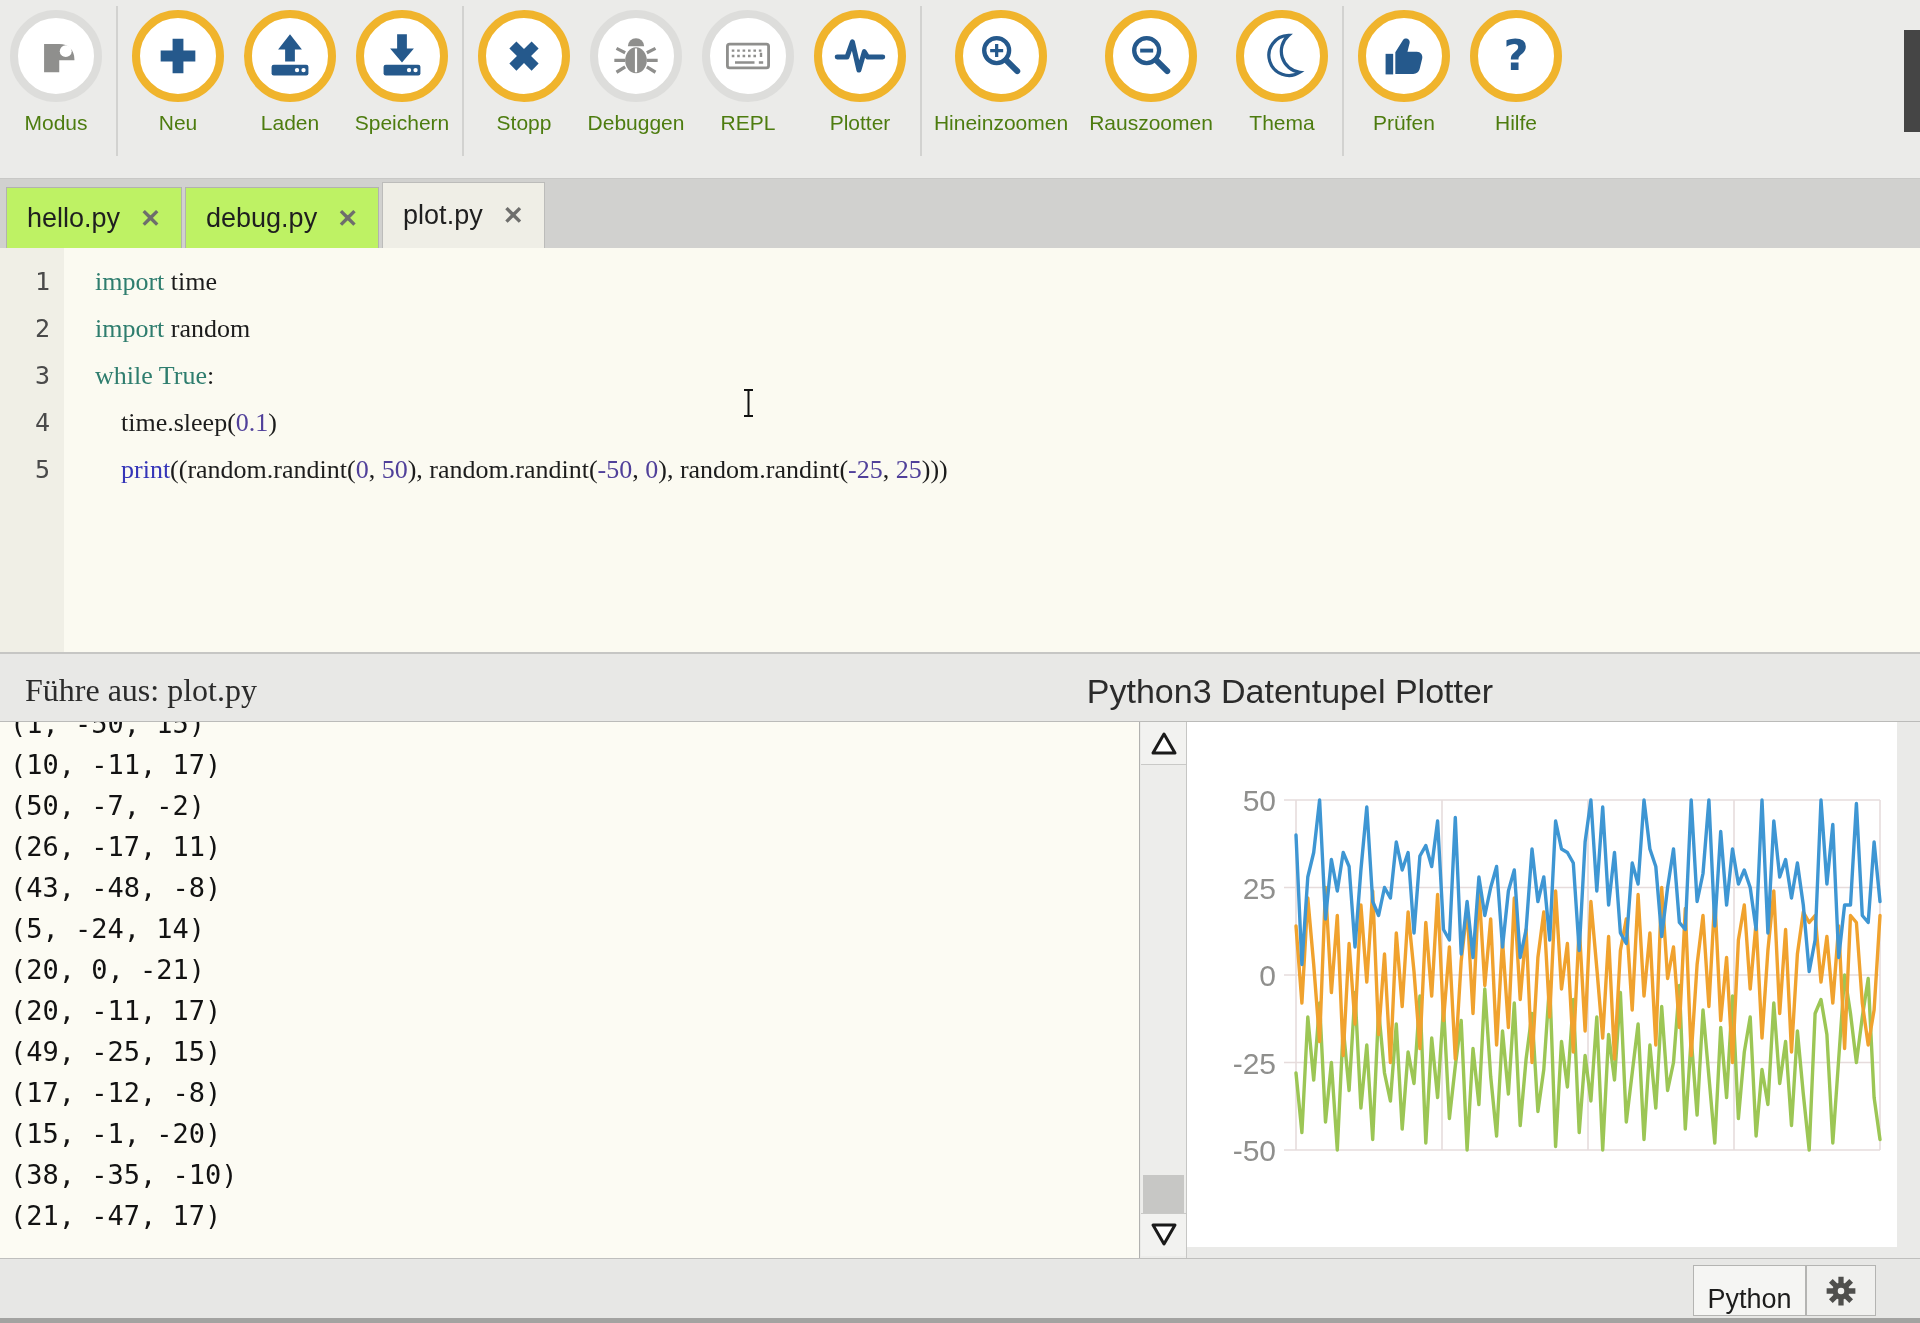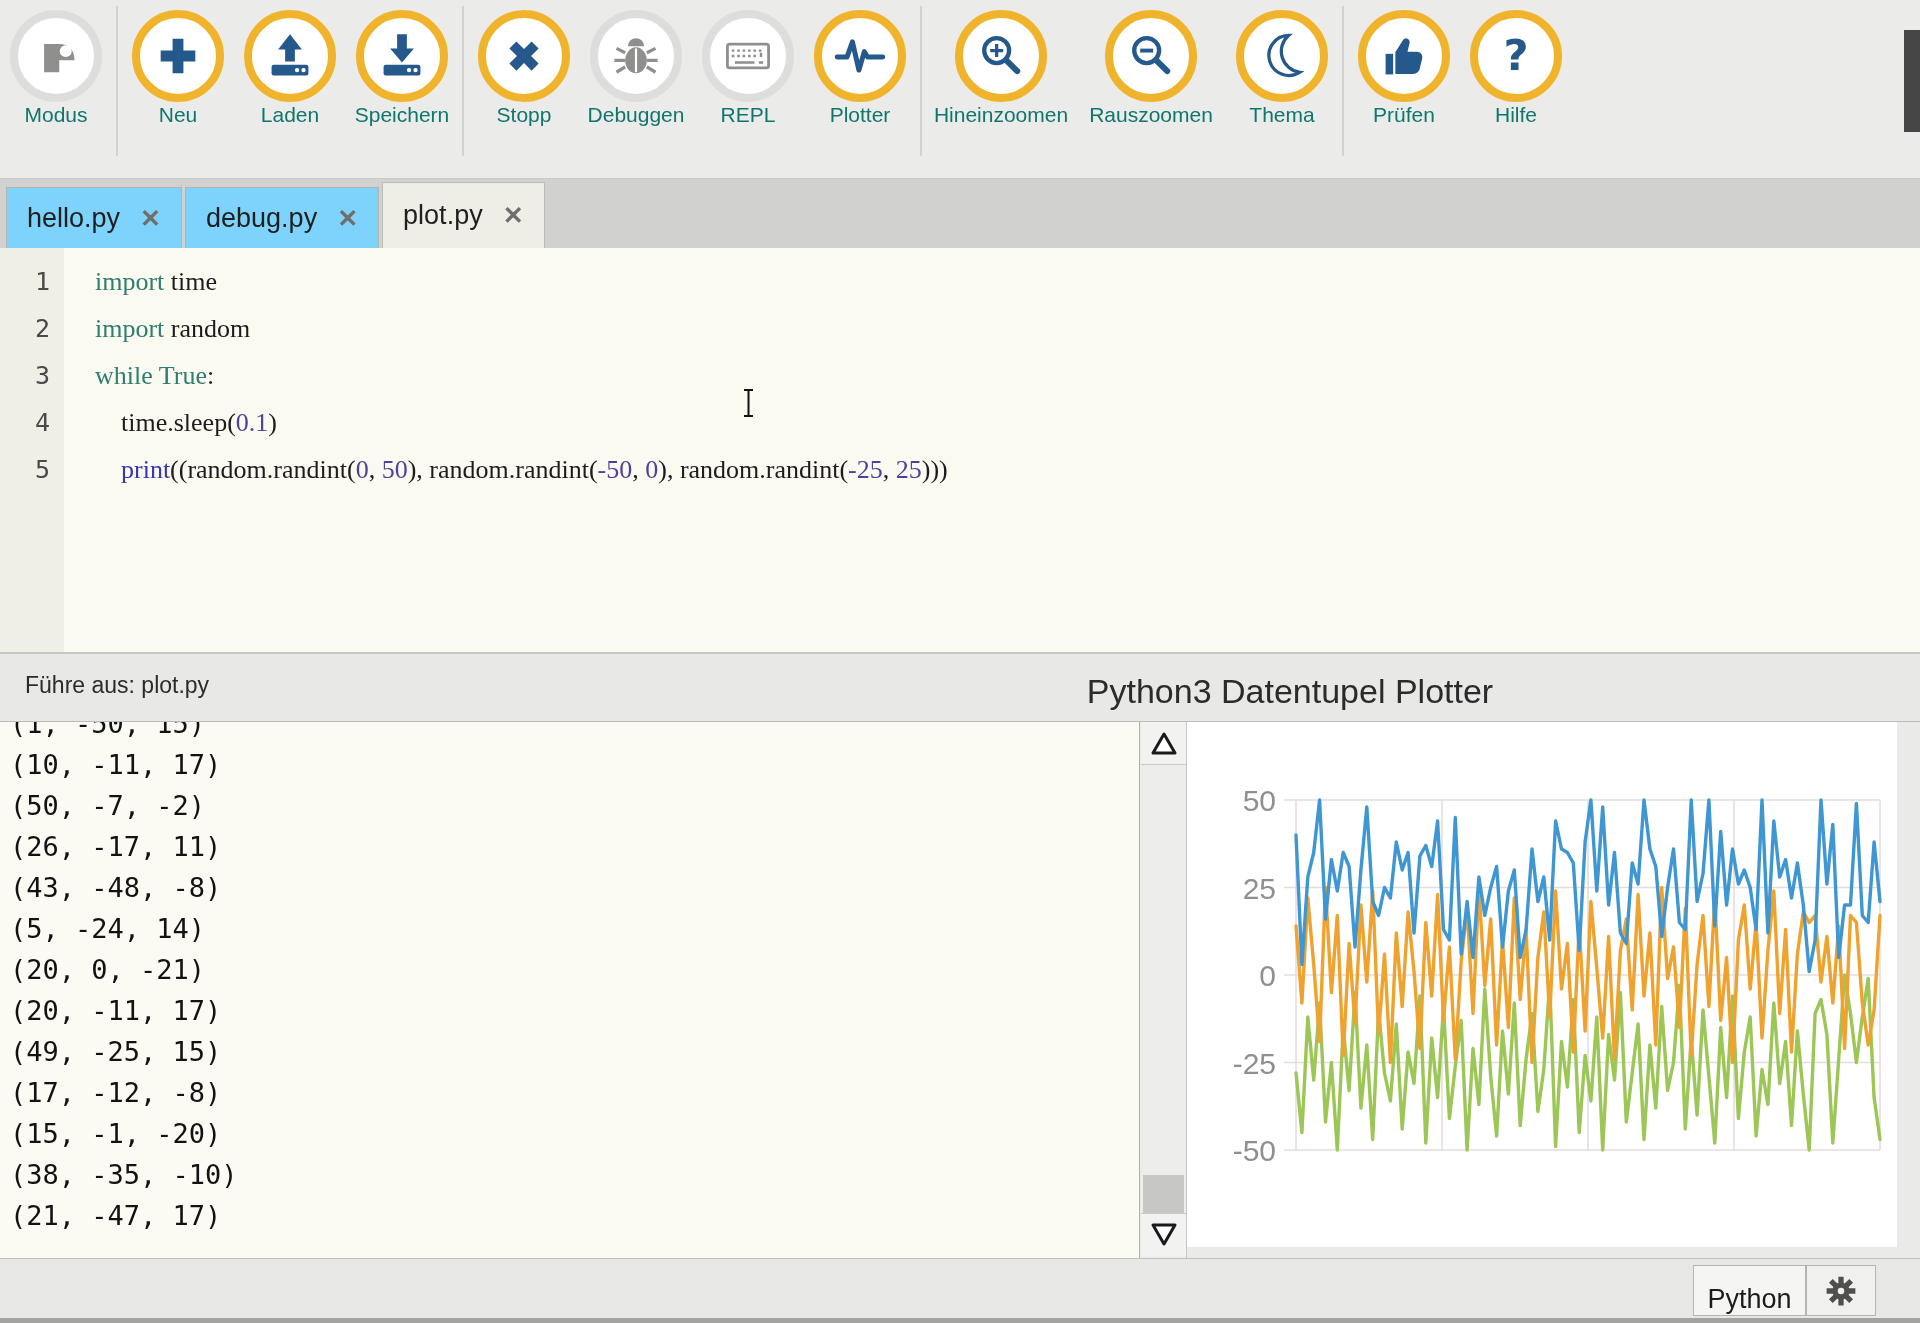--- a/index.html
+++ b/index.html
@@ -8,47 +8,47 @@
   
   .toolbar{position:absolute;left:0;top:0;width:1920px;height:178px;background:#ebebe9;
            display:flex;align-items:flex-start;border-bottom:1px solid #c8c8c6;}
   .tbtn{width:112px;padding-top:10px;display:flex;flex-direction:column;align-items:center;cursor:default;}
   .tbtn.wide{width:150px;text-align:center;}
   .ring{width:92px;height:92px;border-radius:50%;background:#fff;display:flex;
         align-items:center;justify-content:center;box-sizing:border-box;}
   .ring-on{border:8px solid #f0b42c;color:#25598c;}
   .ring-off{border:8px solid #dddddb;color:#8f8f8d;}
   .ring svg{width:52px;height:52px;display:block;}
-  .tlabel{margin-top:1px;font-size:21px;color:#0f766e;white-space:nowrap;}
+  .tlabel{margin-top:9px;font-size:21px;color:#4d7c0f;white-space:nowrap;}
   .sep{width:2px;height:150px;background:#d2d2d0;margin:6px 4px 0 4px;}
   .top-scrollbar{position:absolute;left:1904px;top:30px;width:16px;height:102px;background:#454545;}
   
   .tabbar{position:absolute;left:0;top:179px;width:1920px;height:69px;background:#d1d1cf;
           display:flex;align-items:flex-end;padding-left:6px;box-sizing:border-box;}
   .tab{height:60px;display:flex;align-items:center;padding:0 20px;margin-right:3px;
-       background:#7dd3fc;border:1px solid #b2b2b0;border-bottom:none;font-size:27px;cursor:default;}
+       background:#bef264;border:1px solid #b2b2b0;border-bottom:none;font-size:27px;cursor:default;}
   .tab .tab-close{margin-left:20px;font-size:25px;font-weight:bold;color:#6e6e6c;}
   .tab.active{background:#efeee6;height:65px;border-color:#bcbcba;}
   
   .editor{position:absolute;left:0;top:248px;width:1920px;height:404px;background:#fbfaf1;}
   .gutter{position:absolute;left:0;top:0;width:64px;height:100%;background:#f0efe6;}
   .gutter .lnum{font-family:"DejaVu Sans Mono",monospace;font-size:25px;line-height:47px;
                 text-align:right;padding-right:14px;color:#4a4a4a;}
   .codearea{position:absolute;left:64px;top:0;right:0;bottom:0;padding:10px 0 0 31px;}
   .gutter-pad{padding-top:10px;}
   .code-line{font-family:Liberation Serif, serif;font-size:26px;line-height:47px;
              white-space:pre;color:#1c1c1c;}
   .tok-kw{color:#2e7d6e;}
   .tok-num{color:#50409a;}
   .tok-bi{color:#3535b8;}
   .ibeam{position:absolute;left:740px;top:140px;width:18px;height:30px;}
   
   .splitbar{position:absolute;left:0;top:652px;width:1920px;height:70px;background:#e8e8e6;
             border-top:2px solid #c6c6c4;border-bottom:1px solid #bbbbb9;box-sizing:border-box;}
-  .run-label{position:absolute;left:25px;top:18px;font-size:23px;color:#2b2b2b;}
+  .run-label{position:absolute;left:25px;top:18px;font-size:32px;color:#2b2b2b;font-family:Liberation Serif, serif;}
   .plot-title{position:absolute;left:1290px;top:18px;transform:translateX(-50%);
               font-size:34px;color:#2b2b2b;white-space:nowrap;}
   
   .shell{position:absolute;left:0;top:722px;width:1140px;height:536px;background:#fcfbf3;
          overflow:hidden;border-right:1px solid #b1b1af;box-sizing:border-box;}
   .shell-inner{position:absolute;left:10px;top:-19px;}
   .shell-line{font-family:"DejaVu Sans Mono",monospace;font-size:27px;line-height:41px;
               white-space:pre;color:#121212;}
   .vscroll{position:absolute;left:1141px;top:722px;width:46px;height:536px;background:#ededeb;
            border-right:1px solid #c6c6c4;box-sizing:border-box;}

